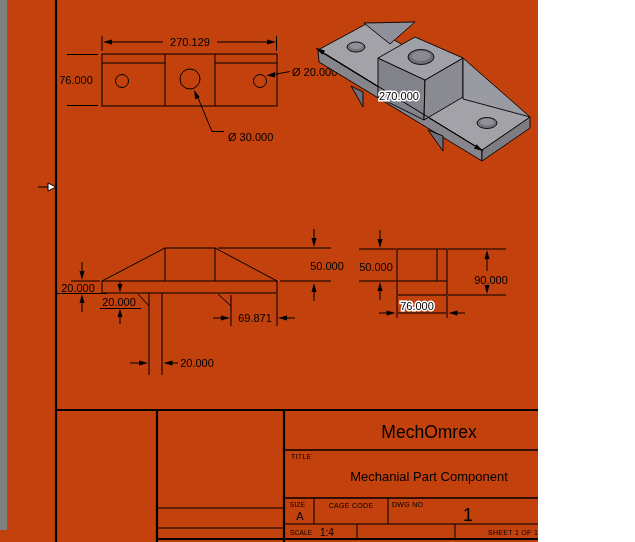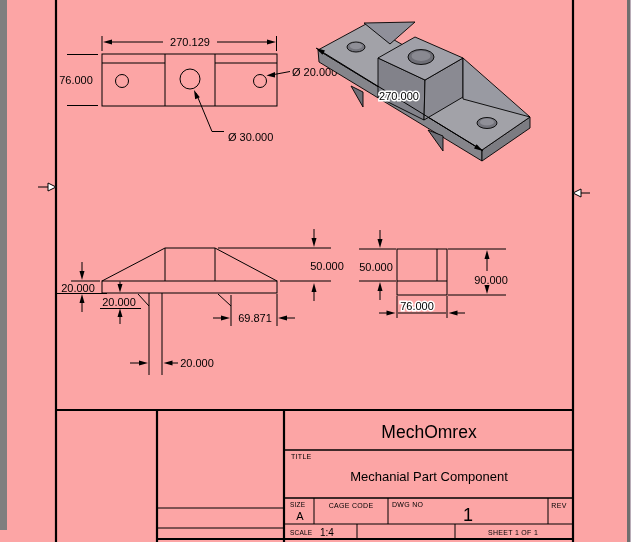--- a/index.html
+++ b/index.html
@@ -1,16 +1,16 @@
 <!DOCTYPE html>
 <html><head>
 <meta charset="utf-8">
 <style>
   html,body{margin:0;padding:0;background:#fff;}
-  .stage{position:relative;width:631px;height:542px;background:#fca5a5;overflow:hidden;
+  .stage{position:relative;width:538px;height:542px;background:#c2410c;overflow:hidden;
          font-family:"Liberation Sans",sans-serif;}
   svg{position:absolute;left:0;top:0;}
   .ln{stroke:#000;stroke-width:1;fill:none;}
   .thick{stroke:#000;stroke-width:2.2;fill:none;}
   .med{stroke:#000;stroke-width:1.6;fill:none;}
   .ah{fill:#000;stroke:none;}
   .dim{font-family:"Liberation Sans",sans-serif;font-size:11px;fill:#000;}
   .dim-halo{paint-order:stroke;stroke:#fff;stroke-width:3px;}
   .tb-label{font-family:"Liberation Sans",sans-serif;font-size:7px;fill:#000;letter-spacing:.3px;}
   .tb-small{font-family:"Liberation Sans",sans-serif;font-size:6.5px;fill:#000;letter-spacing:.2px;}

